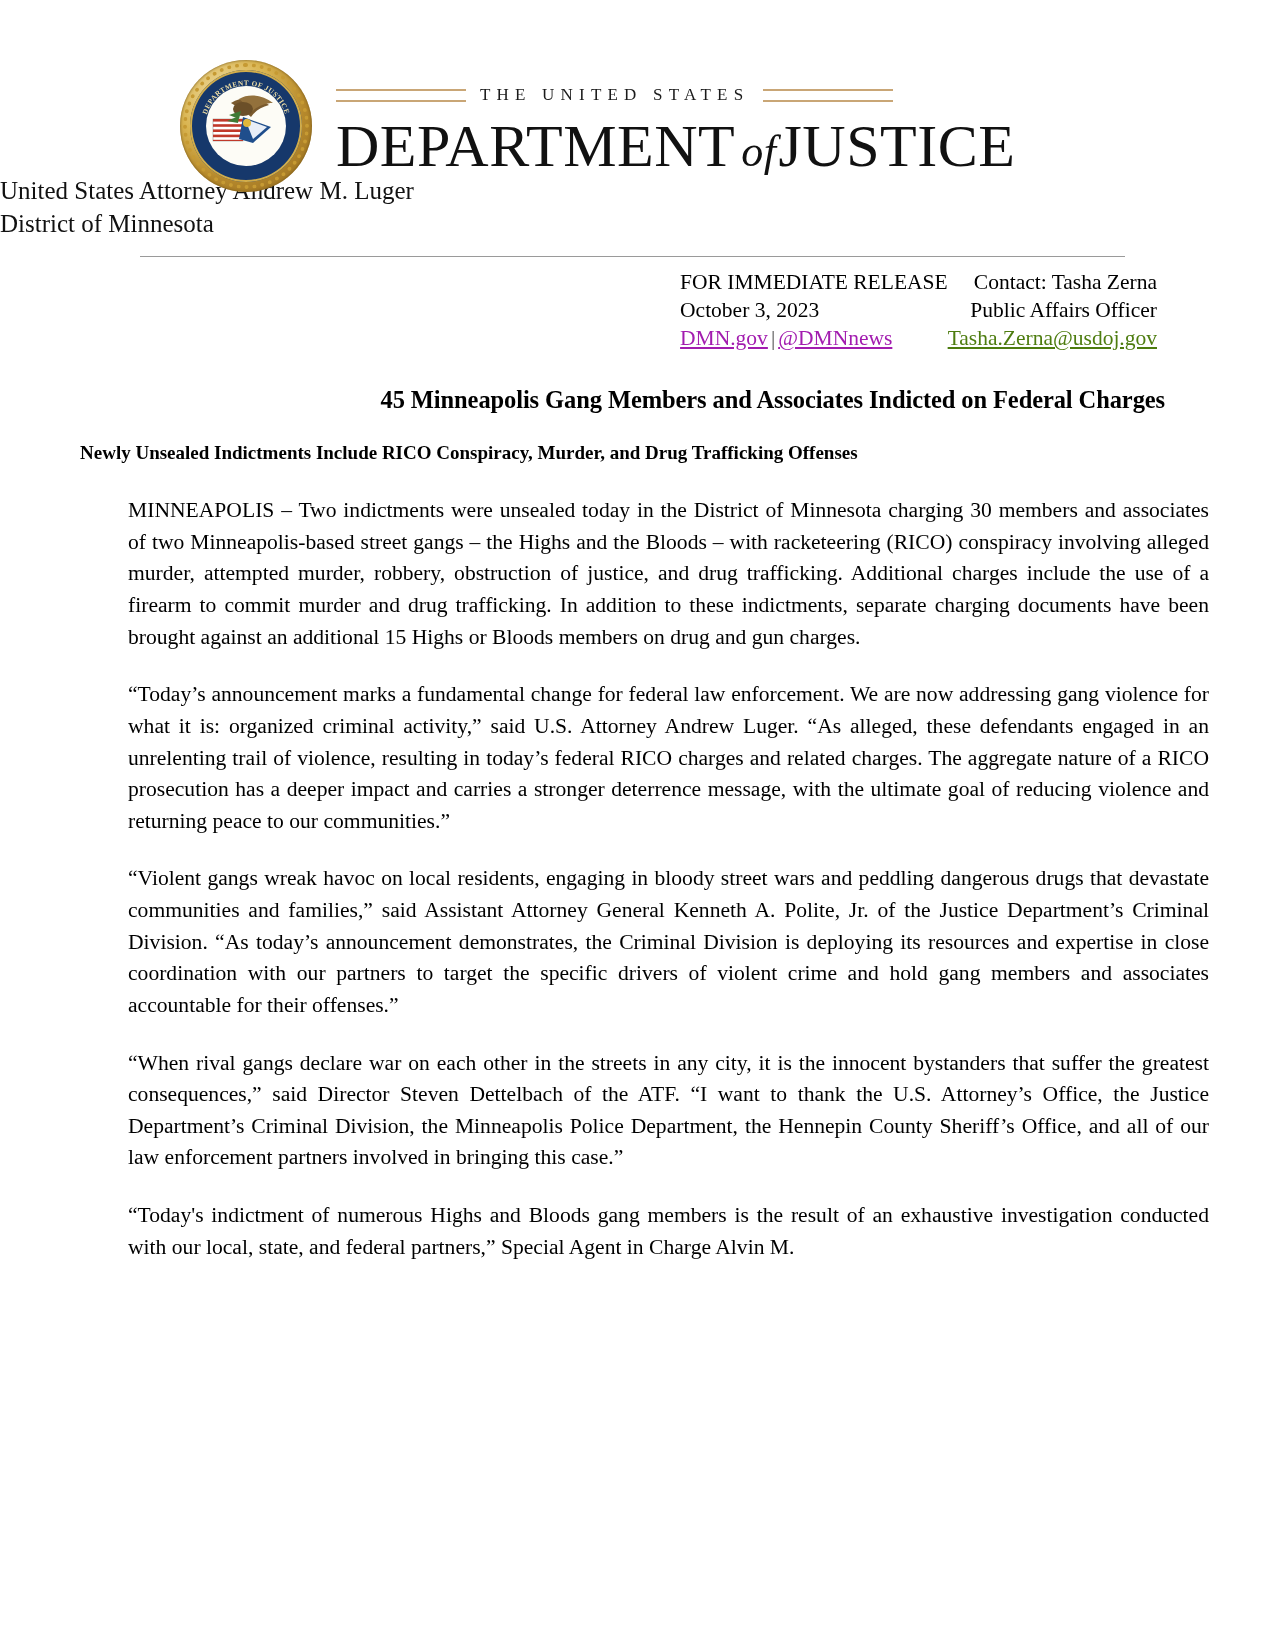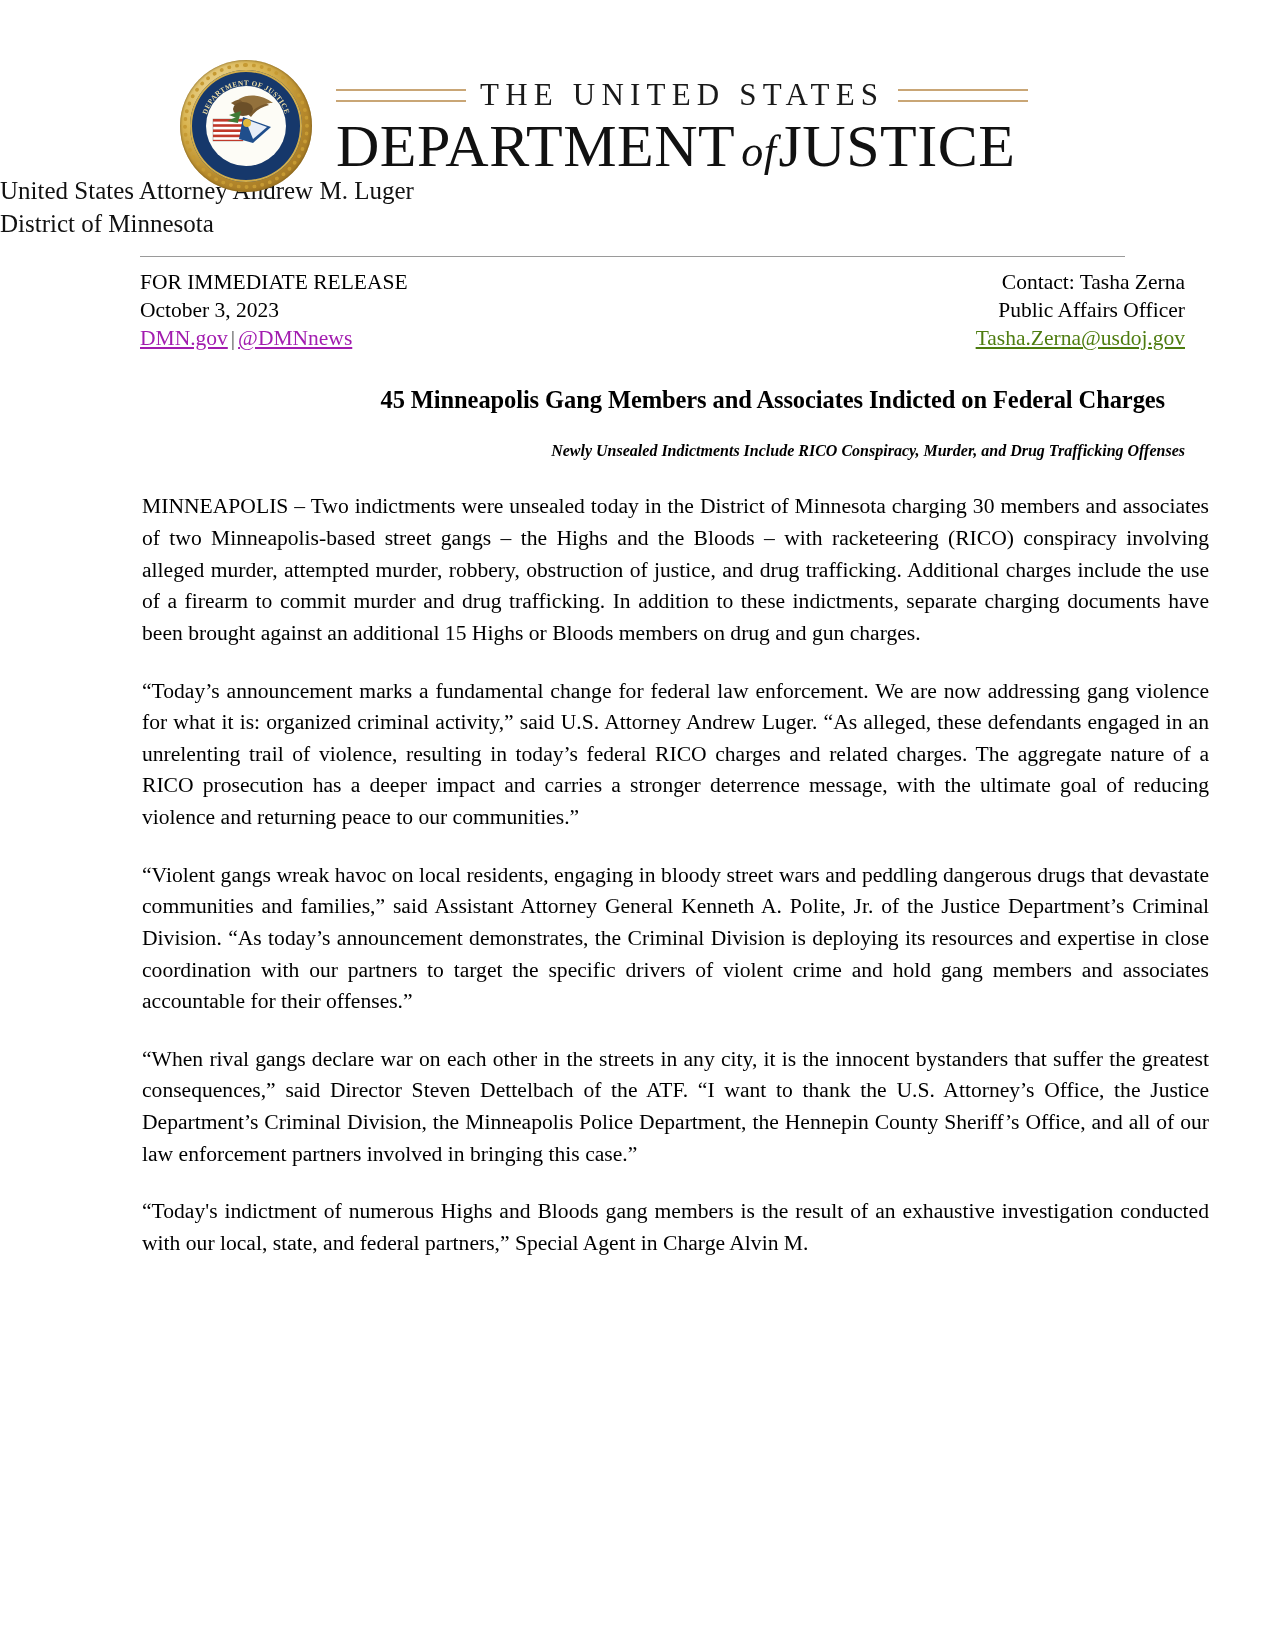--- a/index.html
+++ b/index.html
@@ -95,21 +95,21 @@
   .rule-pair {
     flex: 1 1 auto;
     height: 9px;
     min-width: 60px;
     border-top: 2.5px solid #c9a676;
     border-bottom: 2.5px solid #c9a676;
   }
   .rule-pair.left { max-width: 130px; }
   .rule-pair.right { max-width: 130px; }
   .us-text {
-    font-size: 31px;
+    font-size: 17px;
     letter-spacing: 6.2px;
     color: #1a1a1a;
     white-space: nowrap;
     font-family: "Liberation Serif", serif;
     text-align: right;
   }
   .line2 {
     font-size: 60px;
     line-height: 1.0;
     color: #111111;
@@ -133,22 +133,22 @@
   }
 
   .divider {
     margin: 16px 140px 0 140px;
     border-top: 1px solid #9a9a9a;
   }
 
   
   .contact-row {
     display: flex;
-    justify-content: space-between;
-    padding: 12px 80px 0 140px;
+    justify-content: flex-end;
+    padding: 12px 108px 0 140px;
     font-size: 21.5px;
     line-height: 1.30;
   }
   .contact-left { text-align: left; }
   .contact-right { text-align: right; }
   a.doclink {
     color: #a21caf;
     text-decoration: underline;
   }
   a.maillink {
@@ -160,33 +160,31 @@
   
   h1.headline {
     text-align: right;
     font-size: 24.5px;
     font-weight: bold;
     margin: 32px 100px 0 100px;
     line-height: 1.25;
     letter-spacing: -0.1px;
   }
   h2.subhead {
-    text-align: right;
-    font-size: 16px;
+    text-align: left;
+    font-size: 19px;
     font-weight: bold;
-    font-style: italic;
     margin: 26px 80px 0 80px;
     line-height: 1.25;
   }
 
   
   .body {
     padding: 0 56px 0 128px;
     margin-top: 30px;
-    margin-left: 14px;
   }
   .body p {
     text-align: justify;
     font-size: 21.6px;
     line-height: 1.465;
     margin: 0 0 26px 0;
     hyphens: none;
   }
 </style>
 </head>

